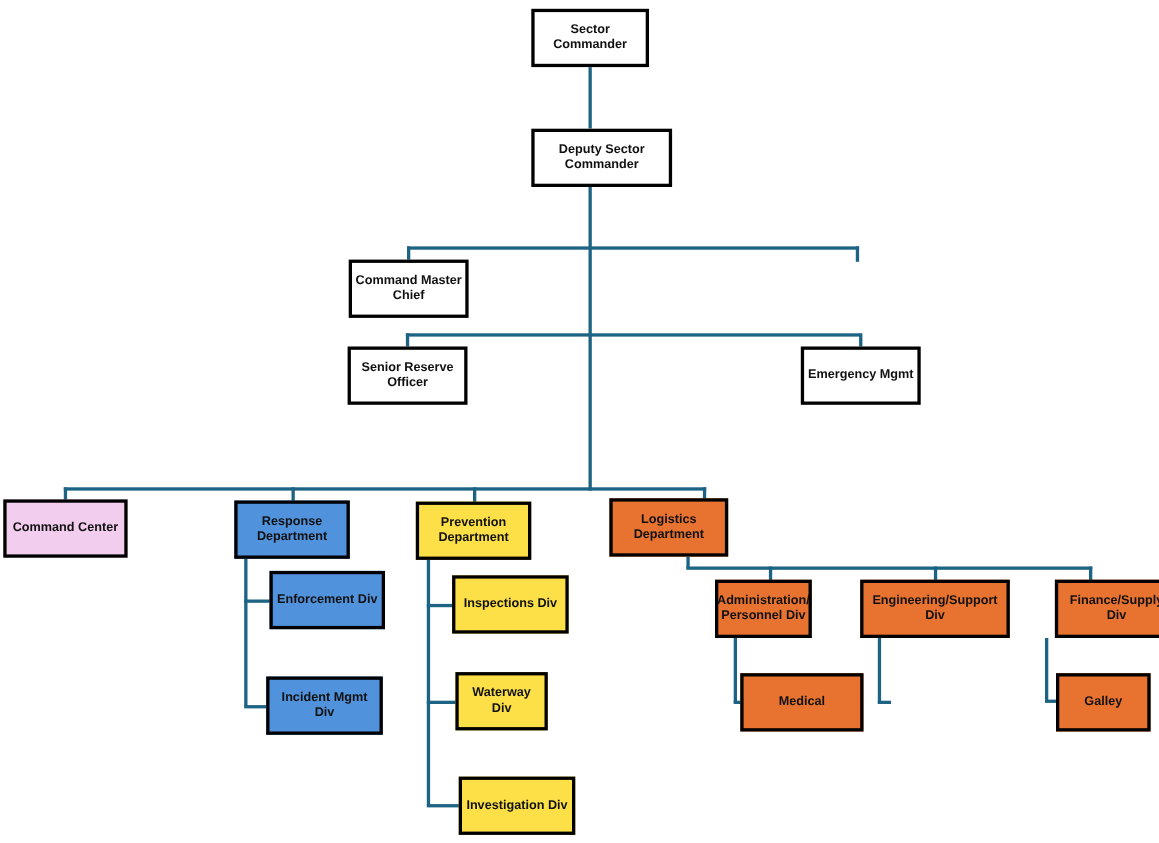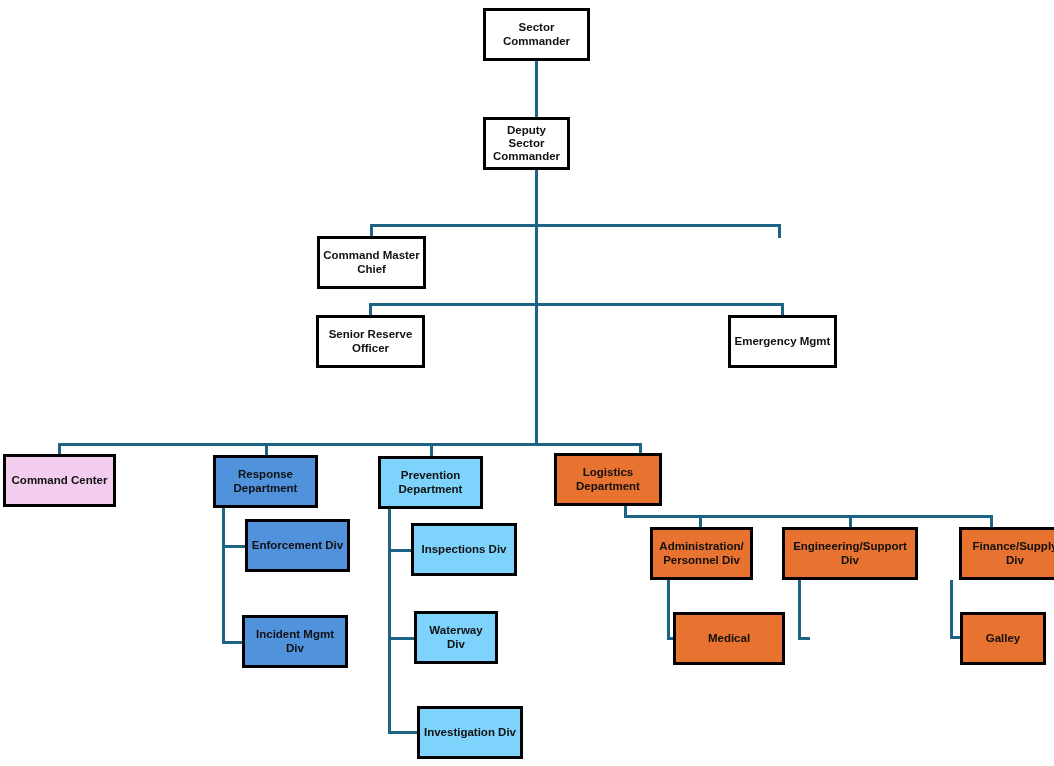--- a/index.html
+++ b/index.html
@@ -28,21 +28,21 @@
     font-weight: bold;
     color: #111111;
     line-height: 1.15;
     z-index: 5;
     padding: 2px 3px;
     white-space: pre-line;
   }
   .node.white  { background: #ffffff; }
   .node.pink   { background: #f2cdee; }
   .node.blue   { background: #5092dc; }
-  .node.green  { background: #7dd3fc; }
+  .node.green  { background: #fde047; }
   .node.orange { background: #e8722f; }
 
   .conn {
     position: absolute;
     background: #1c6384;
     z-index: 1;
   }
   .conn.h { height: 3px; }
   .conn.v { width: 3px; }
 </style>
@@ -76,39 +76,39 @@
     <div class="conn v" style="left: 849px; top: 515px; height: 14px;"></div>
     <div class="conn v" style="left: 990px; top: 515px; height: 14px;"></div>
     <div class="conn v" style="left: 667px; top: 580px; height: 59px;"></div>
     <div class="conn h" style="left: 667px; top: 637px; width: 9px;"></div>
     <div class="conn v" style="left: 798px; top: 580px; height: 59px;"></div>
     <div class="conn h" style="left: 798px; top: 637px; width: 12px;"></div>
     <div class="conn v" style="left: 950px; top: 580px; height: 58px;"></div>
     <div class="conn h" style="left: 950px; top: 636px; width: 12px;"></div>
     <div class="node white" style="left: 483px; top: 8px; width: 107px; height: 53px; font-size: 11.5px;">Sector
 Commander</div>
-    <div class="node white" style="left: 483px; top: 117px; width: 87px; height: 53px; font-size: 11.5px;">Deputy Sector
+    <div class="node white" style="left: 483px; top: 117px; width: 128px; height: 53px; font-size: 11.5px;">Deputy Sector
 Commander</div>
     <div class="node white" style="left: 317px; top: 236px; width: 109px; height: 53px; font-size: 11.5px;">Command Master
 Chief</div>
     <div class="node white" style="left: 316px; top: 315px; width: 109px; height: 53px; font-size: 11.5px;">Senior Reserve
 Officer</div>
     <div class="node white" style="left: 728px; top: 315px; width: 109px; height: 53px; font-size: 11.5px;">Emergency Mgmt</div>
     <div class="node pink" style="left: 3px; top: 454px; width: 113px; height: 53px; font-size: 11.5px;">Command Center</div>
     <div class="node blue" style="left: 213px; top: 455px; width: 105px; height: 53px; font-size: 11.5px;">Response
 Department</div>
     <div class="node green" style="left: 378px; top: 456px; width: 105px; height: 53px; font-size: 11.5px;">Prevention
 Department</div>
     <div class="node orange" style="left: 554px; top: 453px; width: 108px; height: 53px; font-size: 11.5px;">Logistics
 Department</div>
     <div class="node blue" style="left: 242px; top: 615px; width: 106px; height: 53px; font-size: 11.5px;">Incident Mgmt Div</div>
     <div class="node blue" style="left: 245px; top: 519px; width: 105px; height: 53px; font-size: 11.5px;">Enforcement Div</div>
     <div class="node green" style="left: 411px; top: 523px; width: 106px; height: 53px; font-size: 11.5px;">Inspections Div</div>
     <div class="node green" style="left: 414px; top: 611px; width: 84px; height: 53px; font-size: 11.5px;">Waterway Div</div>
     <div class="node green" style="left: 417px; top: 706px; width: 106px; height: 53px; font-size: 11.5px;">Investigation Div</div>
-    <div class="node orange" style="left: 650px; top: 527px; width: 103px; height: 53px; font-size: 11.5px;">Administration/
+    <div class="node orange" style="left: 650px; top: 527px; width: 88px; height: 53px; font-size: 11.5px;">Administration/
 Personnel Div</div>
     <div class="node orange" style="left: 782px; top: 527px; width: 136px; height: 53px; font-size: 11.5px;">Engineering/Support Div</div>
     <div class="node orange" style="left: 935px; top: 527px; width: 112px; height: 53px; font-size: 11.5px; margin-left: 24px;">Finance/Supply
 Div</div>
     <div class="node orange" style="left: 673px; top: 612px; width: 112px; height: 53px; font-size: 11.5px;">Medical</div>
     <div class="node orange" style="left: 960px; top: 612px; width: 86px; height: 53px; font-size: 11.5px;">Galley</div>
   </div>
 
 </body></html>

